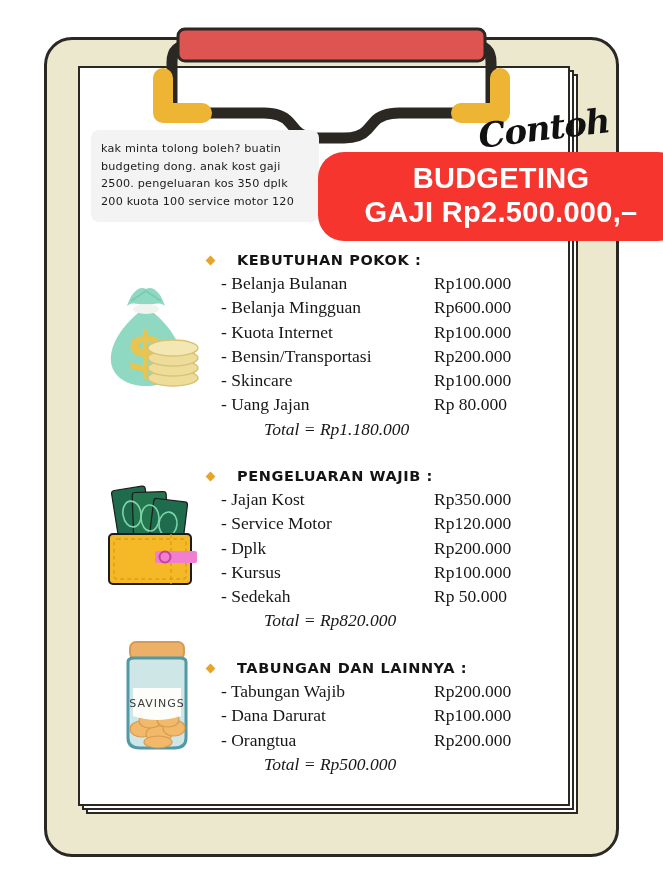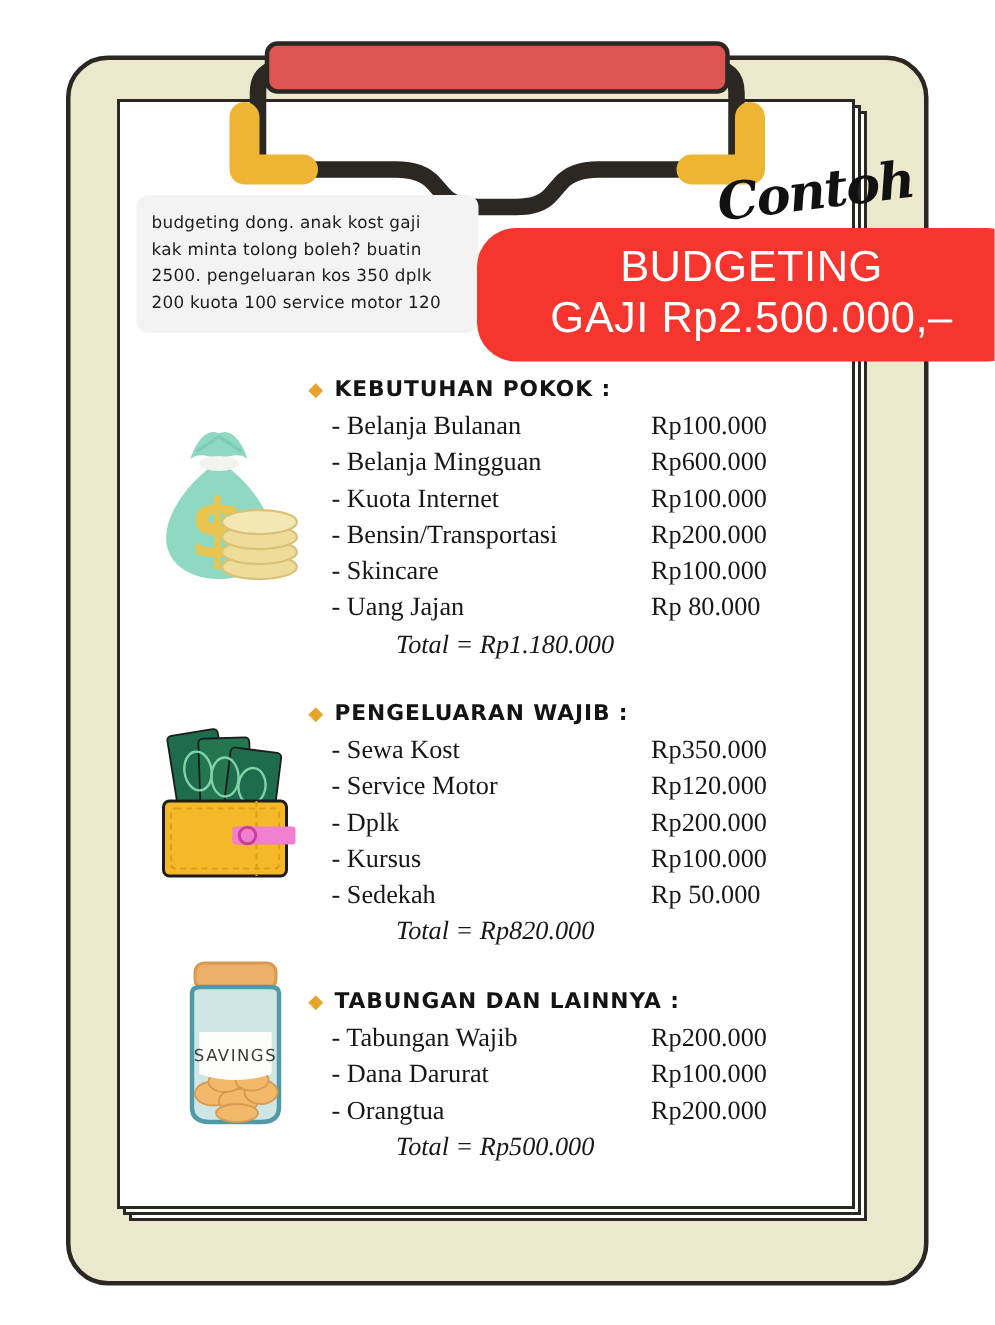--- a/index.html
+++ b/index.html
@@ -88,42 +88,42 @@
     top: 152px;
     width: 366px;
     padding: 9px 26px 12px 26px;
     background: #f6352f;
     border-radius: 26px;
     box-sizing: border-box;
     text-align: center;
   }
   #banner .bline {
     font-family: "Liberation Sans", sans-serif;
-    font-weight: normal;
+    font-weight: bold;
     font-size: 29px;
     line-height: 34px;
     color: #ffffff;
     letter-spacing: 0.3px;
     white-space: nowrap;
   }
 
   
   .section {
     position: absolute;
     left: 207px;
     width: 330px;
   }
   #section-0 { top: 252px; }
   #section-1 { top: 468px; }
   #section-2 { top: 660px; }
 
   .sec-title-row {
     display: flex;
     align-items: center;
-    gap: 9px;
+    gap: 23px;
     margin-bottom: 5px;
   }
   .diamond {
     width: 7px;
     height: 7px;
     background: #e8a32c;
     transform: rotate(45deg);
     flex: none;
   }
   .sec-title {
@@ -196,22 +196,22 @@
              L 344 138 Q 360 138 367 130 L 374 122 Q 382 113 399 113 L 483 113" fill="none" stroke="#2b2823" stroke-width="11" stroke-linecap="round"></path>
 
     <path d="M 163 78 L 163 113 L 202 113" fill="none" stroke="#eeb434" stroke-width="20" stroke-linecap="round" stroke-linejoin="round"></path>
     <path d="M 163 78 L 163 113 L 202 113" fill="none" stroke="#2b2823" stroke-width="22" stroke-linecap="round" stroke-linejoin="round" opacity="0"></path>
 
     <path d="M 500 78 L 500 113 L 461 113" fill="none" stroke="#eeb434" stroke-width="20" stroke-linecap="round" stroke-linejoin="round"></path>
   </svg>
 </div>
 
 <div id="msg-bubble">
+  <div class="msg-line">kak minta tolong boleh? buatin</div>
   <div class="msg-line">budgeting dong. anak kost gaji</div>
-  <div class="msg-line">kak minta tolong boleh? buatin</div>
   <div class="msg-line">2500. pengeluaran kos 350 dplk</div>
   <div class="msg-line">200 kuota 100 service motor 120</div>
 </div>
 
 <div id="contoh">Contoh</div>
 
 <div id="banner">
   <div class="bline">BUDGETING</div>
   <div class="bline">GAJI Rp2.500.000,–</div>
 </div>
@@ -317,21 +317,21 @@
     <span class="total-text">Total = Rp1.180.000</span>
   </div>
 </div>
 
 <div class="section" id="section-1">
   <div class="sec-title-row">
     <span class="diamond"></span>
     <span class="sec-title">PENGELUARAN WAJIB :</span>
   </div>
   <div class="row">
-    <span class="label">- Sewa Kost</span>
+    <span class="label">- Jajan Kost</span>
     <span class="amount">Rp350.000</span>
   </div>
   <div class="row">
     <span class="label">- Service Motor</span>
     <span class="amount">Rp120.000</span>
   </div>
   <div class="row">
     <span class="label">- Dplk</span>
     <span class="amount">Rp200.000</span>
   </div>

